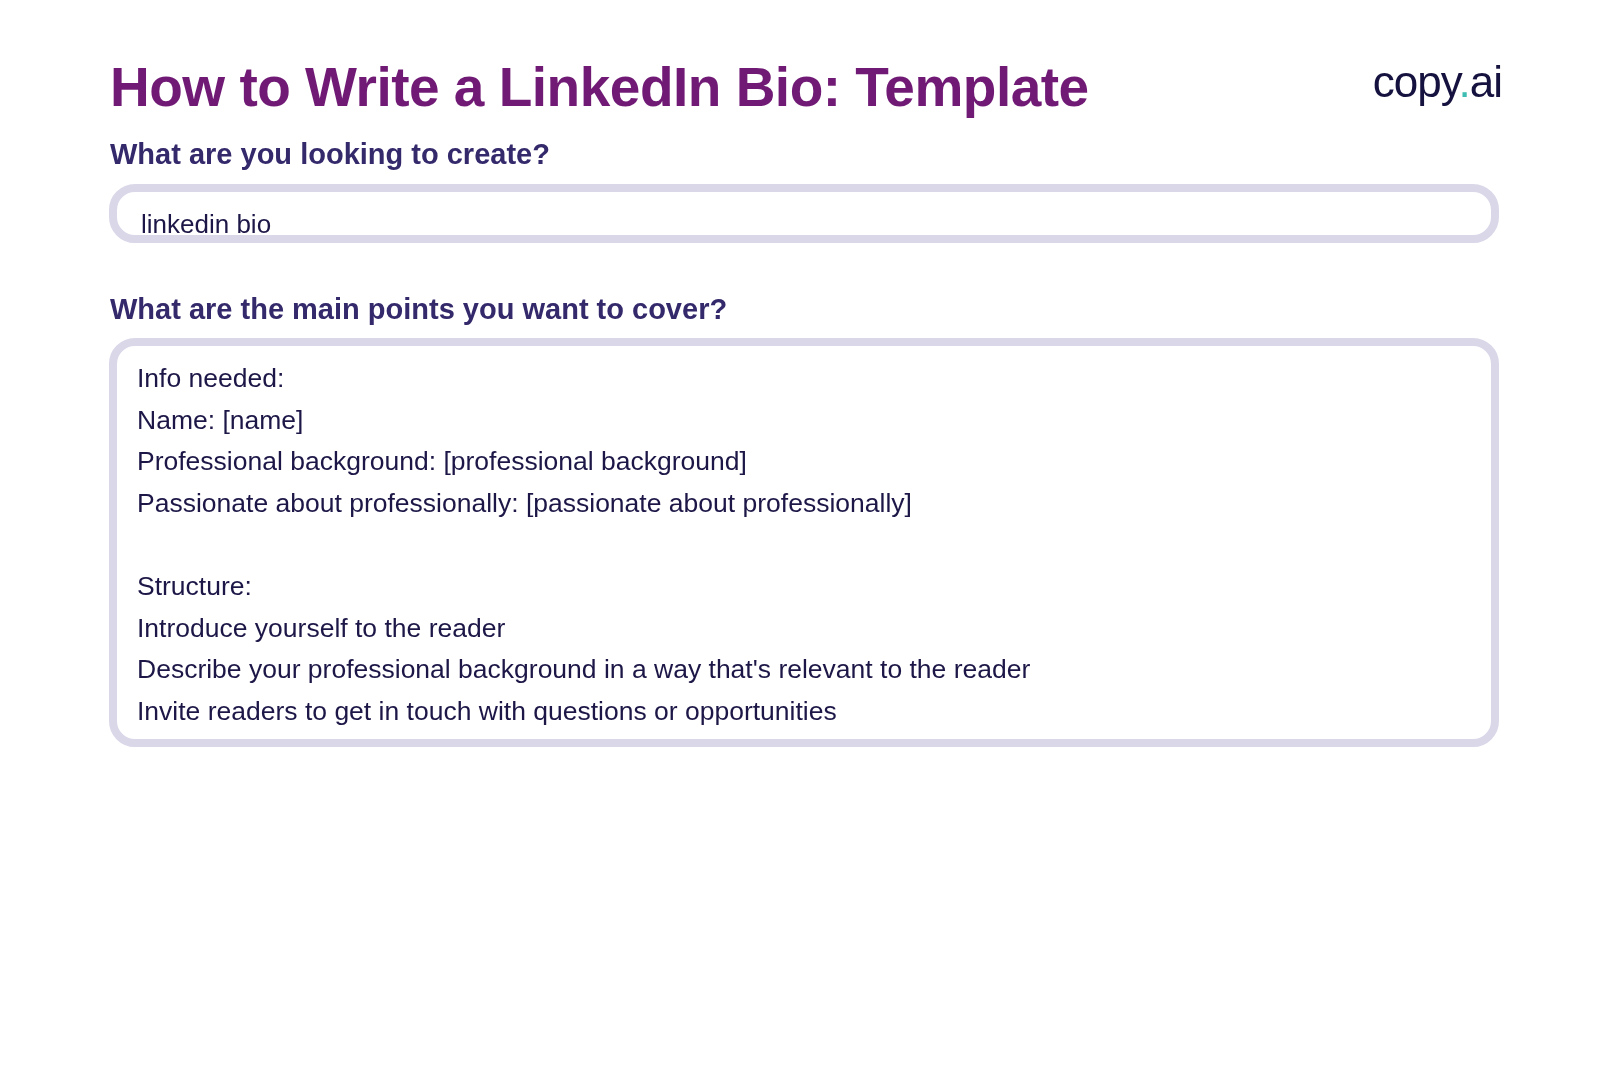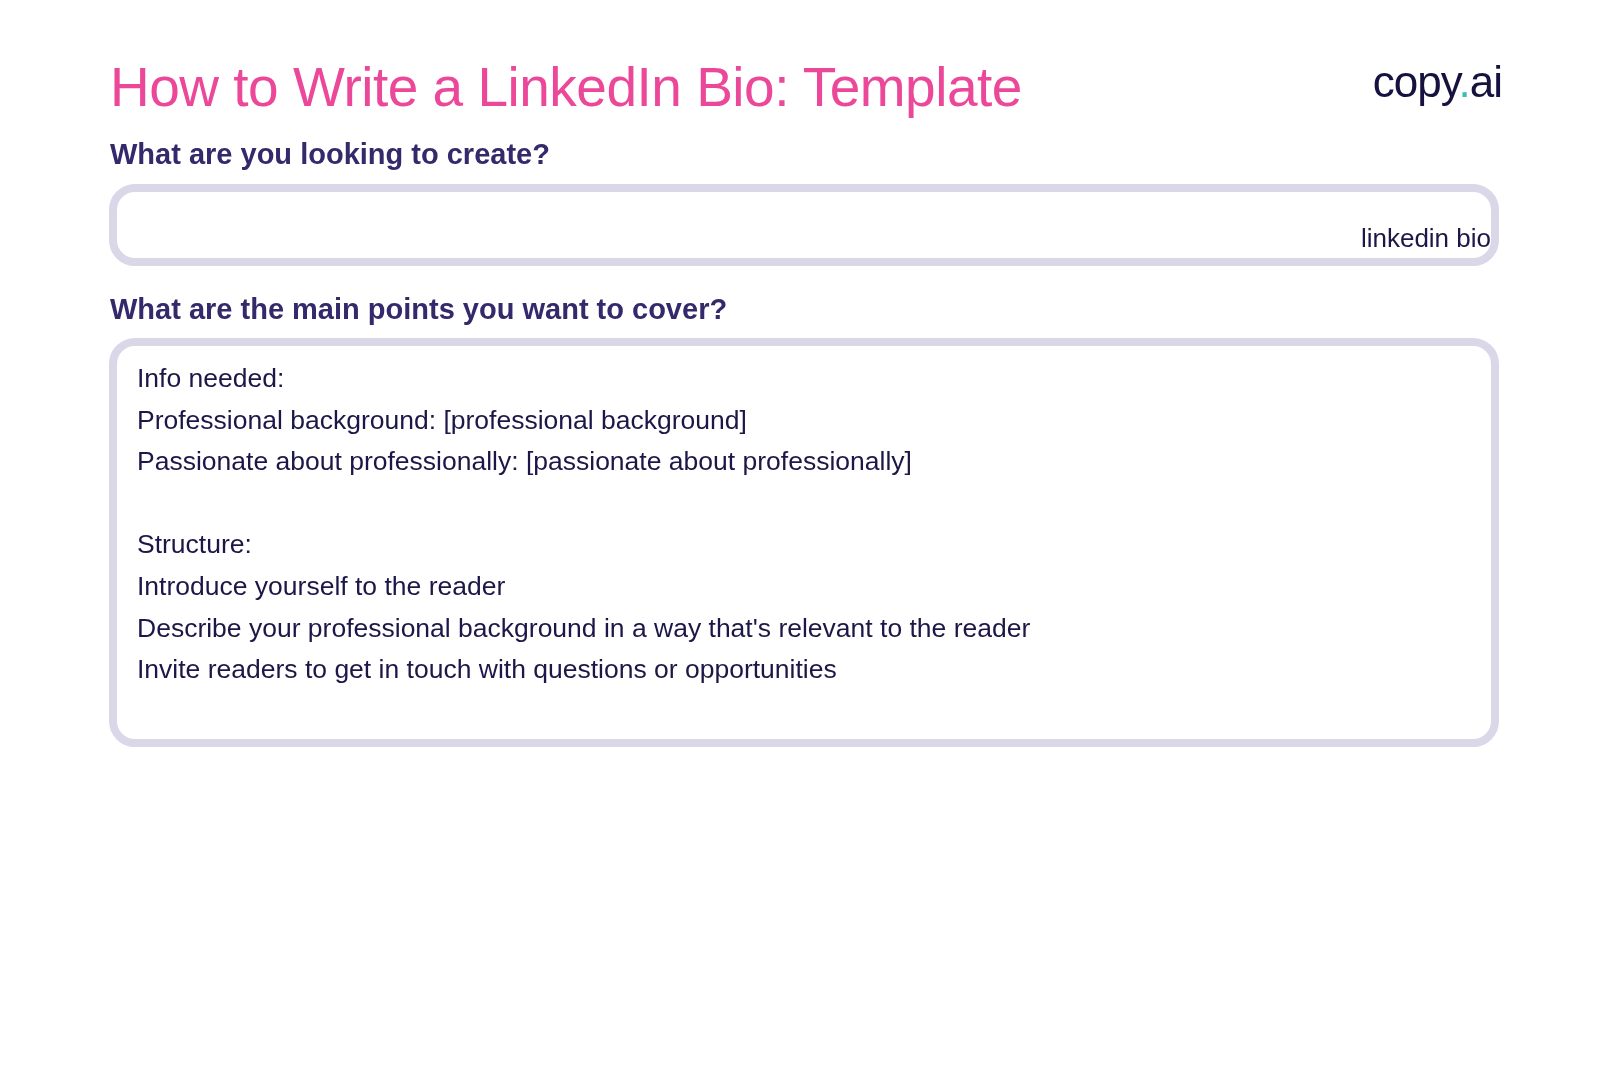--- a/index.html
+++ b/index.html
@@ -1,49 +1,50 @@
 <!DOCTYPE html>
 <html><head>
 <meta charset="utf-8">
 <style>
   html, body { margin: 0; padding: 0; background: #ffffff; }
   body { width: 1600px; height: 1089px; position: relative; overflow: hidden;
          font-family: "Liberation Sans", "DejaVu Sans", sans-serif; color: #1c1747; }
   .title { position: absolute; left: 110px; top: 52px; margin: 0;
-           font-size: 55px; font-weight: 400; color: #ec4899; letter-spacing: -0.5px; line-height: 70px; }
+           font-size: 55px; font-weight: 700; color: #701a75; letter-spacing: -0.5px; line-height: 70px; }
   .logo { position: absolute; right: 98px; top: 52px; font-size: 44px; font-weight: 400;
           color: #16123f; letter-spacing: -1px; line-height: 60px; }
   .logo .dot { color: #3fbdb2; }
   .label { position: absolute; left: 110px; margin: 0; font-size: 29px; font-weight: 700;
            color: #33296b; line-height: 38px; }
   .label.l1 { top: 135px; text-align: center; }
   .label.l2 { top: 290px; }
   .field { position: absolute; left: 109px; width: 1390px; box-sizing: border-box;
            border: 8px solid #d9d7e8; border-radius: 26px; background: #fff; }
-  .input { top: 184px; height: 82px; padding: 26px 0 0 24px; font-size: 26px; line-height: 40px; color: #1c1747; text-align: right; }
+  .input { top: 184px; height: 59px; padding: 12px 0 0 24px; font-size: 26px; line-height: 40px; color: #1c1747; }
   .textarea { top: 338px; height: 409px; padding: 12px 0 0 20px; }
   .line { font-size: 26.5px; line-height: 41.6px; height: 41.6px; white-space: pre; color: #1c1747; }
 </style>
 </head>
 <body>
 
 <h1 class="title">How to Write a LinkedIn Bio: Template</h1>
 
 <div class="logo"><span>copy</span><span class="dot">.</span><span>ai</span></div>
 
 <h2 class="label l1">What are you looking to create?</h2>
 
 <div class="field input">
   <span>linkedin bio</span>
 </div>
 
 <h2 class="label l2">What are the main points you want to cover?</h2>
 
 <div class="field textarea">
   <div class="line">Info needed:</div>
+  <div class="line">Name: [name]</div>
   <div class="line">Professional background: [professional background]</div>
   <div class="line">Passionate about professionally: [passionate about professionally]</div>
   <div class="line"></div>
   <div class="line">Structure:</div>
   <div class="line">Introduce yourself to the reader</div>
   <div class="line">Describe your professional background in a way that's relevant to the reader</div>
   <div class="line">Invite readers to get in touch with questions or opportunities</div>
 </div>
 
 </body></html>

